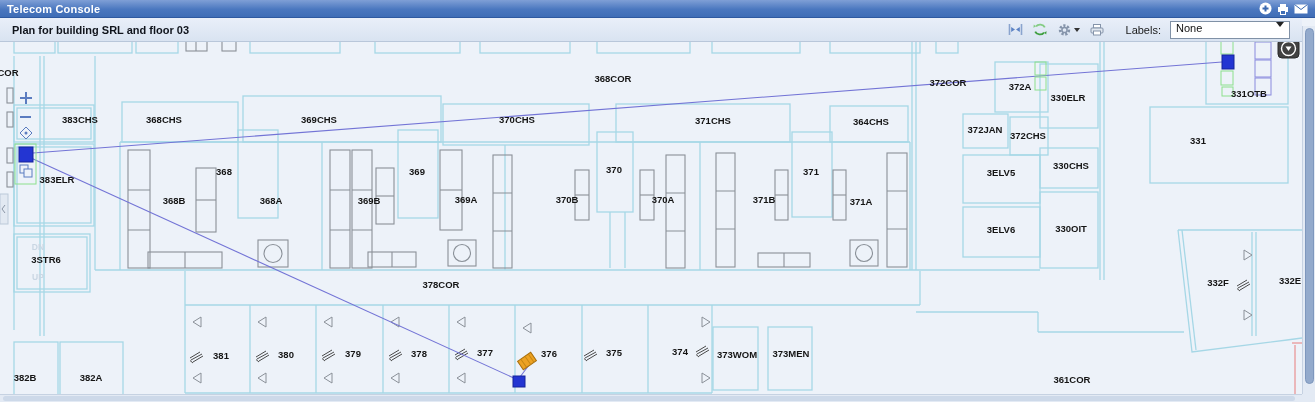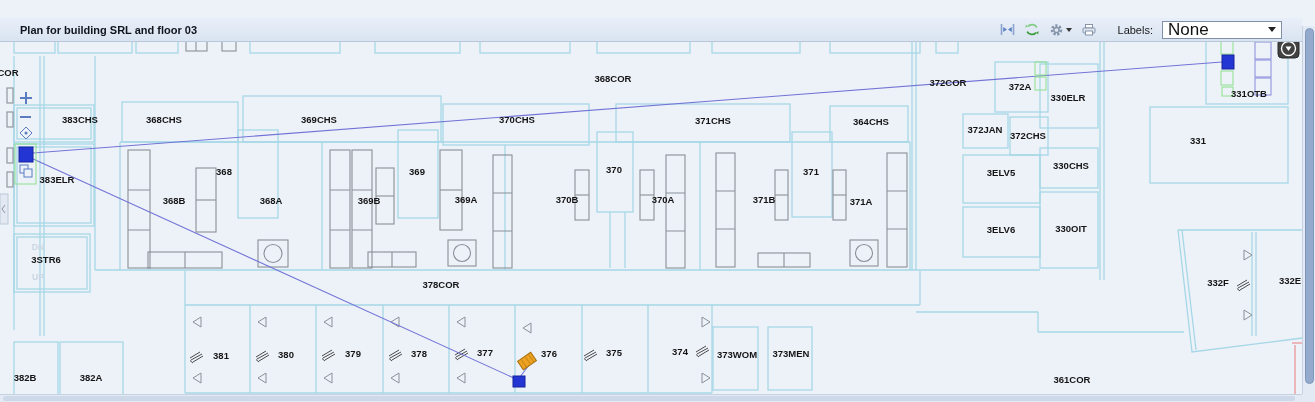--- a/index.html
+++ b/index.html
@@ -8,29 +8,29 @@
   
   .titlebar{position:absolute;top:0;left:0;right:0;height:17px;
     background:linear-gradient(#7f9fd6,#4a77bf 55%,#3f6db6);
     border-bottom:1px solid #2e59a0;display:flex;align-items:center;padding:0 7px;}
   .titlebar .title{color:#fff;font-weight:bold;font-size:11px;letter-spacing:.2px;}
   .tb-icons{margin-left:auto;display:flex;gap:4px;align-items:center;}
   .tbi{display:inline-flex;width:14px;height:13px;align-items:center;justify-content:center;cursor:pointer;}
   
   .subheader{position:absolute;top:18px;left:0;right:13px;height:24px;
     background:linear-gradient(#e9eff9,#d9e3f1);border-bottom:1px solid #b9c7da;
-    display:flex;align-items:center;padding:0 20px;box-sizing:border-box;}
+    display:flex;align-items:center;padding:0 12px;box-sizing:border-box;}
   .subheader .ptitle{font-weight:bold;font-size:11px;color:#10141c;}
   .toolbar{margin-left:auto;display:flex;align-items:center;gap:9px;}
   .tool{display:inline-flex;align-items:center;cursor:pointer;}
   .caret{width:0;height:0;border-left:3px solid transparent;border-right:3px solid transparent;
     border-top:4px solid #333;margin-left:2px;}
   .labels-caption{font-size:11px;color:#1a1a1a;margin-left:12px;}
   .dropdown{width:108px;height:16px;background:#fff;border:1px solid #8091a6;
-    display:flex;align-items:center;padding:0 5px;font-size:17px;color:#111;cursor:pointer;}
+    display:flex;padding:0 5px;font-size:11px;color:#111;cursor:pointer;}
   .dropdown .dd-arrow{margin-left:auto;width:0;height:0;border-left:4px solid transparent;
     border-right:4px solid transparent;border-top:5px solid #222;}
   
   svg.map{position:absolute;top:42px;left:0;}
   #room-labels text{font:bold 9.5px "Liberation Sans",sans-serif;}
   #faint-labels text{font:bold 8.5px "Liberation Sans",sans-serif;}
   
   .vscroll{position:absolute;top:26px;right:0;width:13px;height:368px;background:#e3eaf4;
     border-left:1px solid #c6d2e2;box-sizing:border-box;}
   .vthumb{position:absolute;top:2px;left:2px;width:9px;height:356px;background:#93aacc;
@@ -38,20 +38,44 @@
   .hscroll{position:absolute;left:0;bottom:0;height:8px;width:1302px;background:#e3eaf4;
     border-top:1px solid #c6d2e2;box-sizing:border-box;}
   .hthumb{position:absolute;top:1px;left:3px;height:5px;width:1292px;background:#cdd9e9;border-radius:3px;}
   .corner{position:absolute;right:0;bottom:0;width:13px;height:8px;background:#e3eaf4;}
 </style>
 </head>
 <body>
 
 <div class="app">
 
+  <div class="titlebar">
+    <span class="title">Telecom Console</span>
+    <div class="tb-icons">
+      <span class="tbi">
+        <svg width="13" height="13">
+            <circle cx="6.5" cy="6.5" r="6" fill="#fff"></circle>
+            <path d="M3.5,6.5 h6 M6.5,3.5 v6" stroke="#3a68b0" stroke-width="2"></path>
+          </svg>
+      </span>
+      <span class="tbi">
+        <svg width="14" height="12">
+            <rect x="4" y="1" width="6" height="3" fill="#fff"></rect>
+            <rect x="2" y="4" width="10" height="5" fill="#fff"></rect>
+            <rect x="4.5" y="7.5" width="5" height="4" fill="#3f6db6" stroke="#fff"></rect>
+          </svg>
+      </span>
+      <span class="tbi">
+        <svg width="14" height="10">
+            <rect x="0.5" y="0.5" width="13" height="9" fill="#fff"></rect>
+            <path d="M0.5,0.5 L7,5.5 L13.5,0.5" stroke="#3a68b0" fill="none"></path>
+          </svg>
+      </span>
+    </div>
+  </div>
 
   <div class="subheader">
     <span class="ptitle">Plan for building SRL and floor 03</span>
     <div class="toolbar">
       <span class="tool">
         <svg width="15" height="13">
             <path d="M1.5,1 V12 M13.5,1 V12" stroke="#8aa4ce" stroke-width="1.6"></path>
             <path d="M7,6.5 L3.2,4 V9 Z" fill="#5b82c4"></path>
             <path d="M8,6.5 L11.8,4 V9 Z" fill="#5b82c4"></path>
           </svg>

